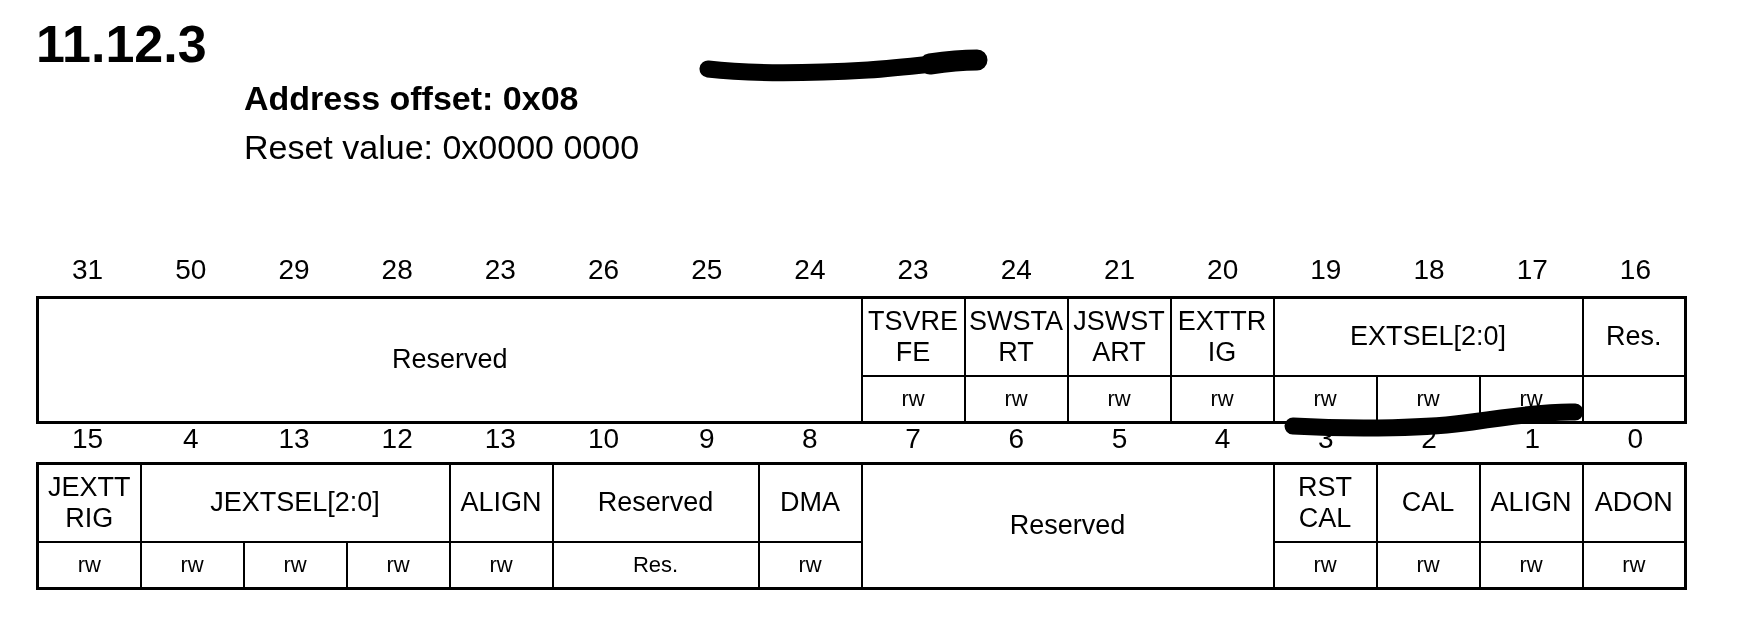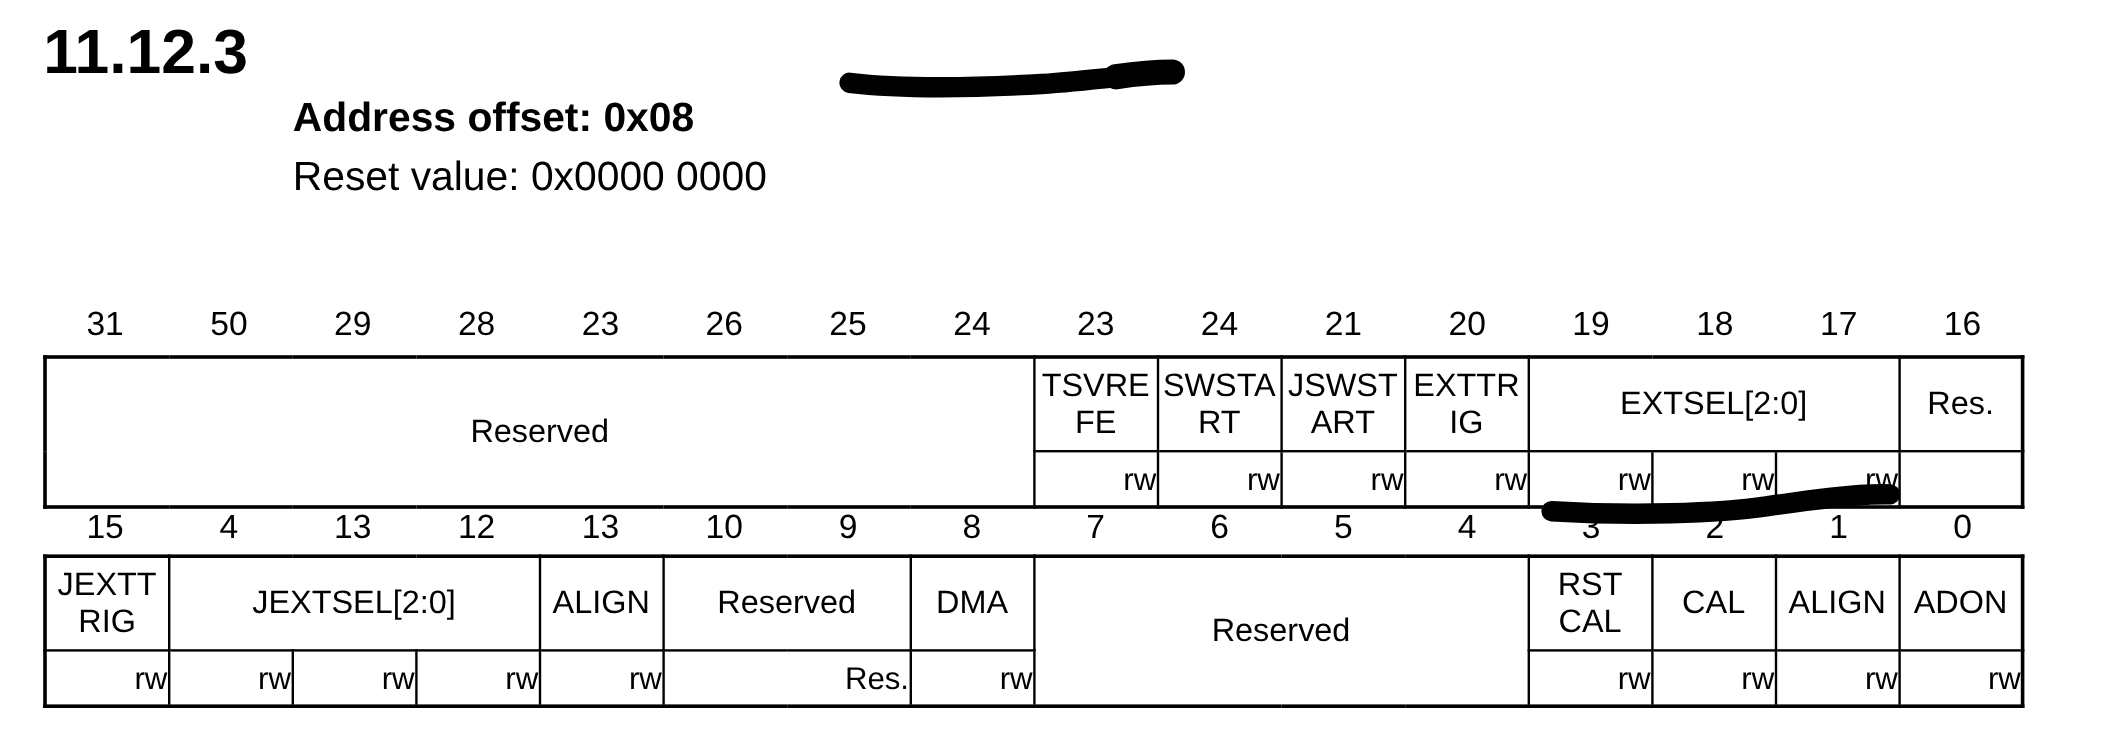--- a/index.html
+++ b/index.html
@@ -74,22 +74,21 @@
     overflow: hidden;
   }
   tr.field-row td {
     height: 76px;
     font-size: 27px;
     line-height: 1.15;
     white-space: pre-line;
   }
   tr.access-row td {
     height: 44px;
-    font-size: 26px;
-    text-align: right;
+    font-size: 22px;
   }
 
   
   svg.annot {
     position: absolute;
     inset: 0;
     width: 1760px;
     height: 628px;
     pointer-events: none;
   }

